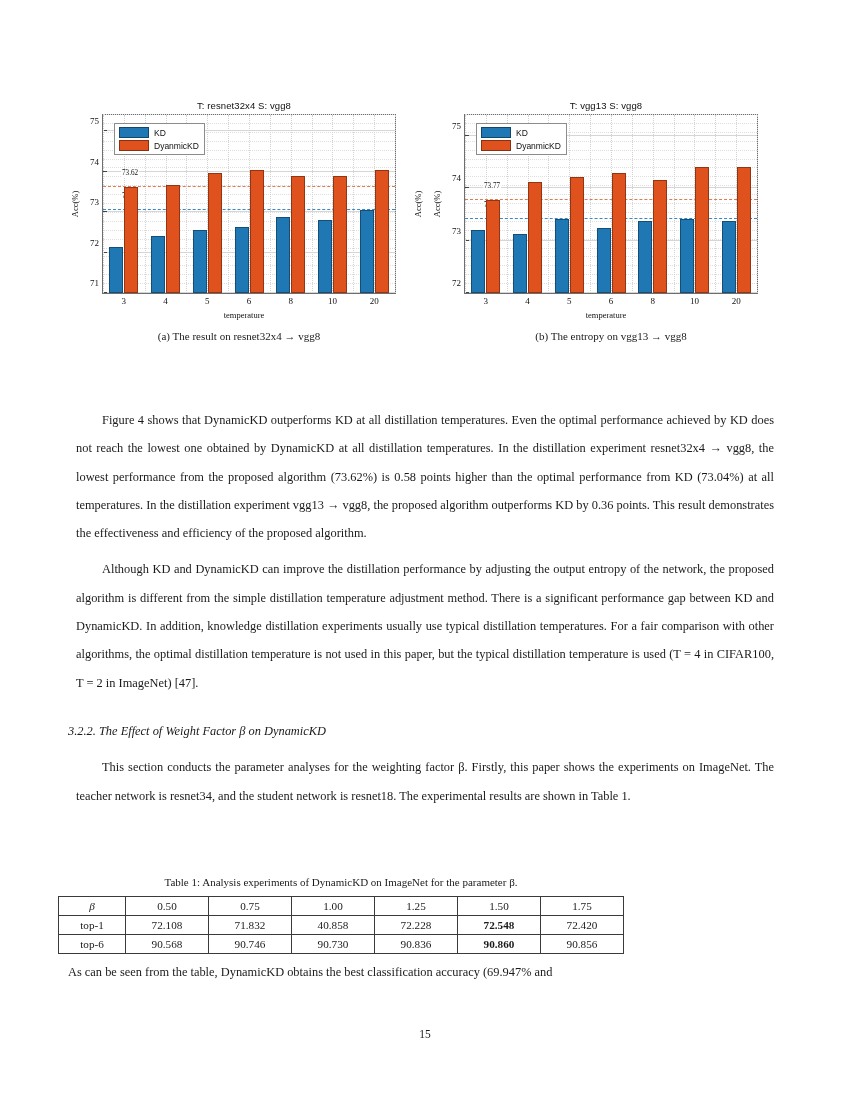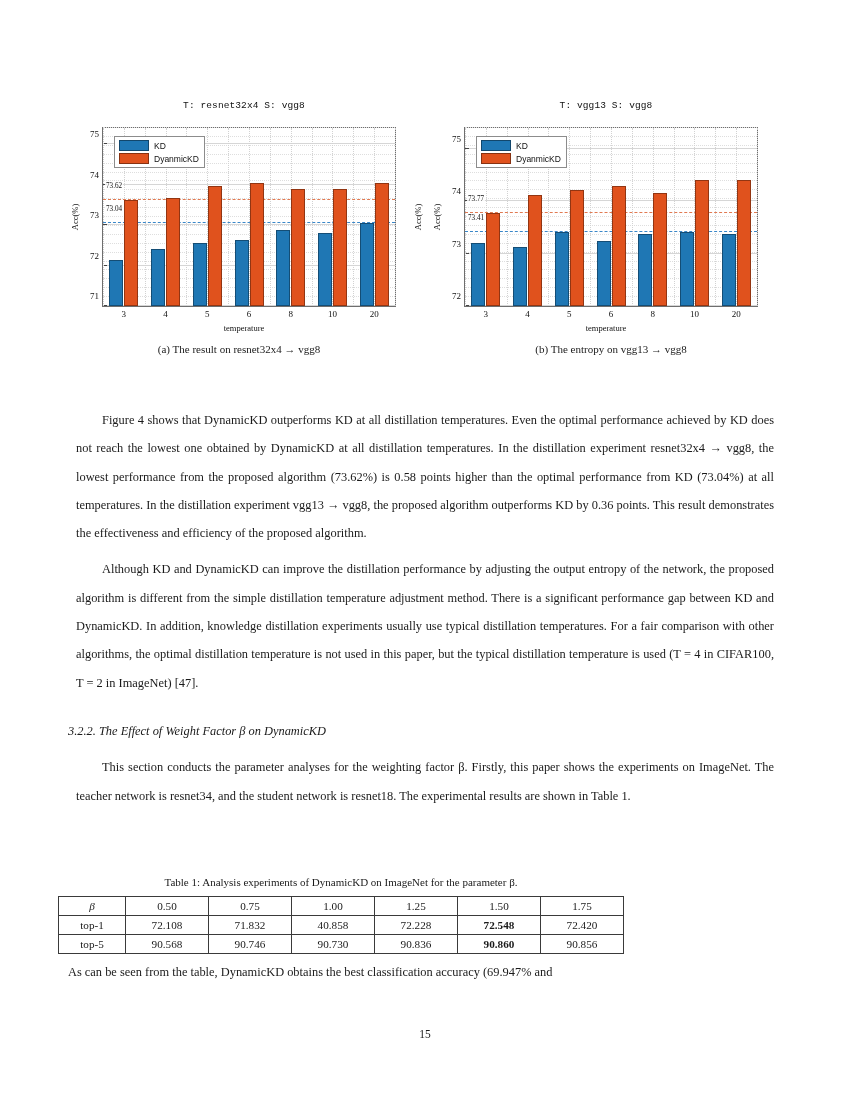--- a/index.html
+++ b/index.html
@@ -35,23 +35,23 @@
     gap: 14px;
     align-items: flex-start;
   }
   .chart-unit {
     width: 348px;
     position: relative;
   }
   .chart-title {
     text-align: center;
     font-size: 9.5px;
-    font-family: Liberation Mono, monospace;
-    color: #111;
-    margin-bottom: 16px;
+    font-family: Liberation Sans, sans-serif;
+    color: #111;
+    margin-bottom: 3px;
     letter-spacing: .1px;
   }
   .plot-wrap {
     position: relative;
     height: 180px;
     padding-left: 32px;
     padding-right: 22px;
     box-sizing: border-box;
   }
   .y-axis-title {
@@ -107,21 +107,21 @@
     position: absolute;
     left: 0; right: 0;
     height: 0;
     border-top: 1.4px dashed;
   }
   .baseline-label {
     position: absolute;
     font-size: 7.2px;
     color: #111;
     white-space: nowrap;
-    left: 2px;
+    left: 18px;
     transform: translateY(-120%);
     background: rgba(255,255,255,0.85);
     padding: 0 1px;
     text-align: center;
   }
   .bars-layer {
     position: absolute;
     left: 0; right: 0; top: 0; bottom: 0;
     display: flex;
     align-items: flex-end;
@@ -536,21 +536,21 @@
           <tr>
             <td class="rowhead">top-1</td>
             <td>72.108</td>
             <td>71.832</td>
             <td>40.858</td>
             <td>72.228</td>
             <td class="bold">72.548</td>
             <td>72.420</td>
           </tr>
           <tr>
-            <td class="rowhead">top-5</td>
+            <td class="rowhead">top-6</td>
             <td>90.568</td>
             <td>90.746</td>
             <td>90.730</td>
             <td>90.836</td>
             <td class="bold">90.860</td>
             <td>90.856</td>
           </tr>
         </tbody>
     </table>
   </div>

